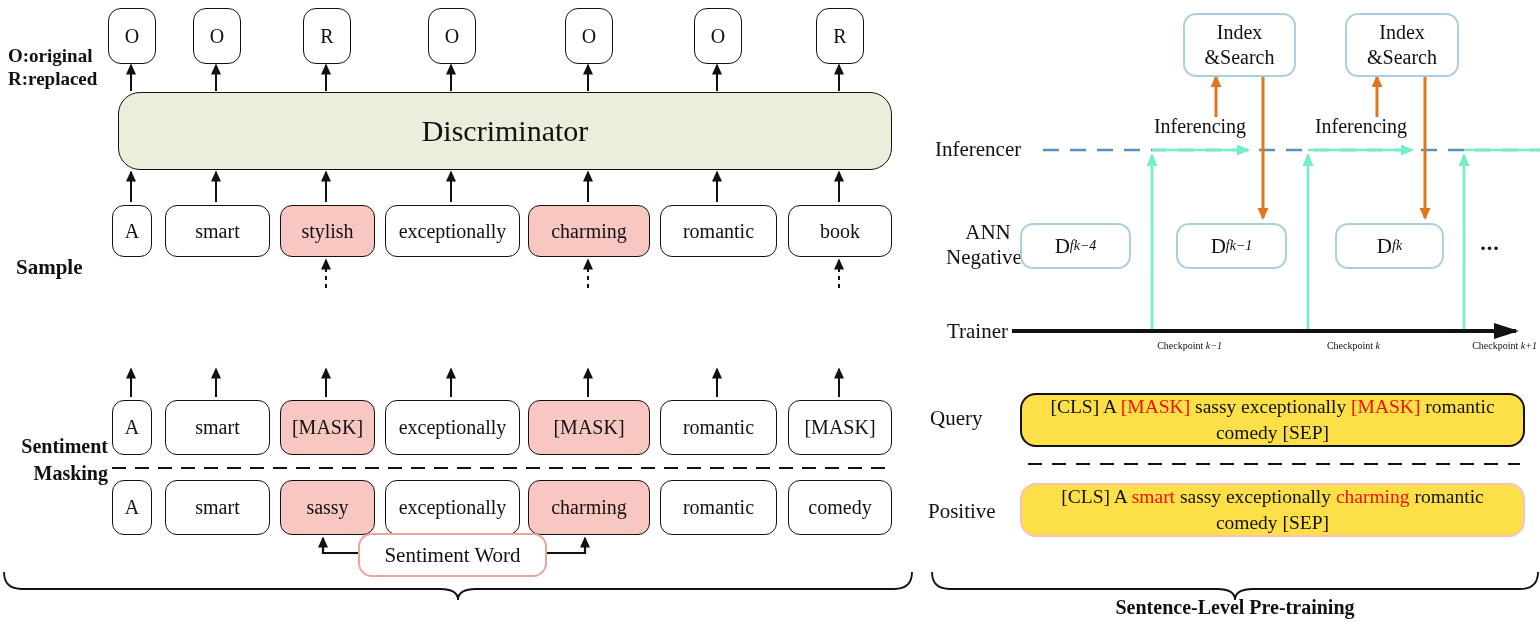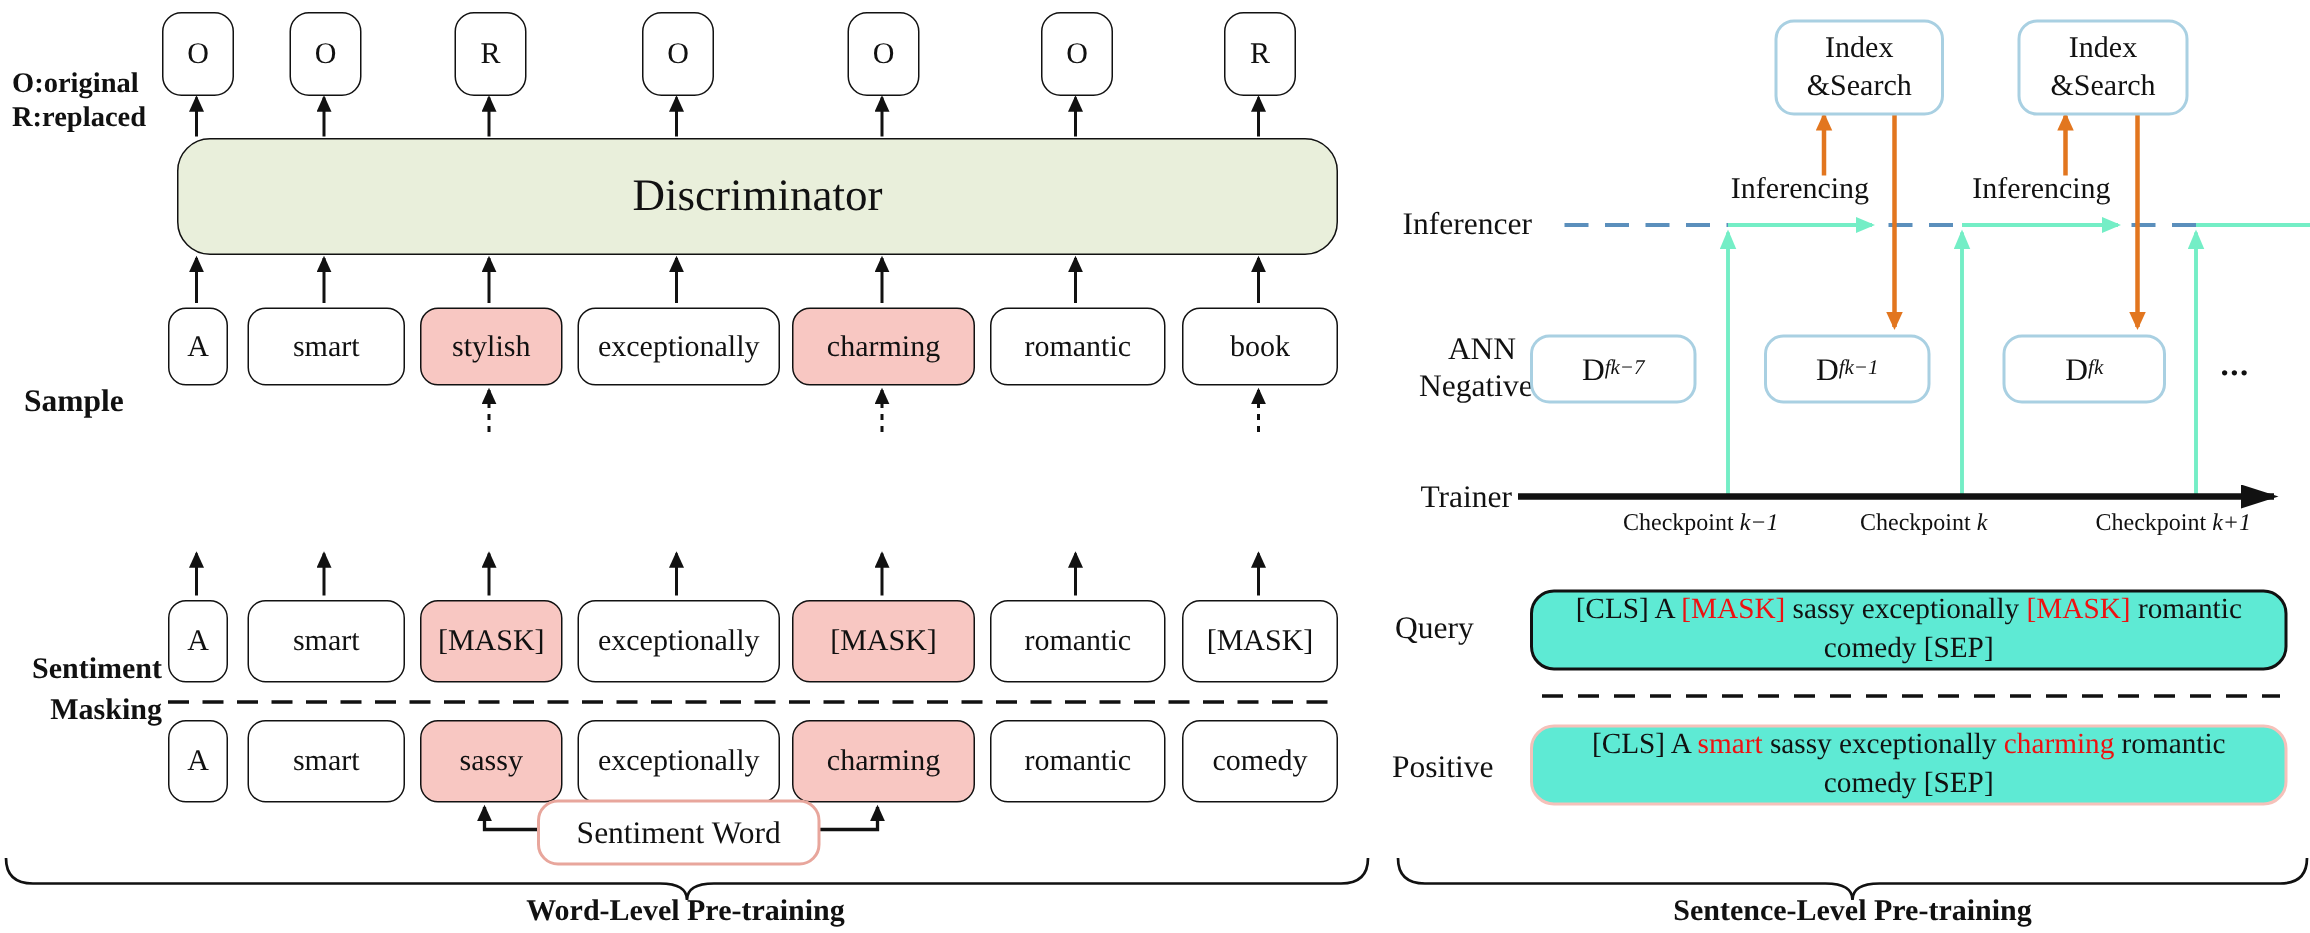--- a/index.html
+++ b/index.html
@@ -38,29 +38,29 @@
     font-size:20px;line-height:25px;text-align:center;
   }
   .dbox{
     position:absolute;z-index:2;background:#fff;border:2px solid #a9d0e2;border-radius:13px;
     display:flex;align-items:center;justify-content:center;font-size:21px;
   }
   .dbox sub{font-size:14px;font-style:italic;line-height:0;}
   .rlabel{position:absolute;z-index:2;font-size:21px;}
   .blabel{position:absolute;z-index:2;font-size:21px;font-weight:400;}
   .seqbox{
-    position:absolute;z-index:2;left:1020px;width:505px;height:54px;background:#5eead4;
+    position:absolute;z-index:2;left:1020px;width:505px;height:54px;background:#fde047;
     border:2px solid #111;border-radius:16px;
     display:flex;align-items:center;justify-content:center;text-align:center;
     font-size:19.5px;line-height:26px;padding:0 8px;box-sizing:border-box;
   }
   .seqbox.pinkborder{border-color:#f5c1ba;}
   .red{color:#ee1111;}
   .ellip{position:absolute;z-index:2;font-weight:700;font-size:22px;letter-spacing:1px;}
-  .ck{position:absolute;z-index:2;font-size:16px;text-align:left;white-space:nowrap;}
+  .ck{position:absolute;z-index:2;font-size:10px;text-align:right;white-space:nowrap;}
   .ck i{font-family:"Liberation Serif",serif;}
   .annlabel{position:absolute;z-index:2;font-size:21px;line-height:25px;text-align:center;}
 </style>
 </head>
 <body>
 
 <div id="canvas">
 
   <svg id="overlay" width="1540" height="622" viewBox="0 0 1540 622">
     <defs>
@@ -193,21 +193,20 @@
   <div class="tok" style="left:112px;top:480px;width:38px;height:53px;">A</div>
   <div class="tok" style="left:165px;top:480px;width:103px;height:53px;">smart</div>
   <div class="tok pink" style="left:280px;top:480px;width:93px;height:53px;">sassy</div>
   <div class="tok" style="left:385px;top:480px;width:133px;height:53px;">exceptionally</div>
   <div class="tok pink" style="left:528px;top:480px;width:120px;height:53px;">charming</div>
   <div class="tok" style="left:660px;top:480px;width:115px;height:53px;">romantic</div>
   <div class="tok" style="left:788px;top:480px;width:102px;height:53px;">comedy</div>
 
   <div class="sentword" style="left:358px;top:533px;width:185px;height:40px;">Sentiment Word</div>
 
-  <div class="caption" style="left:257px;top:596px;width:400px;">Word-Level Pre-training</div>
 
   <div class="idx" style="left:1183px;top:13px;width:109px;height:60px;">
     <div>Index</div>
     <div>&amp;Search</div>
   </div>
   <div class="idx" style="left:1345px;top:13px;width:110px;height:60px;">
     <div>Index</div>
     <div>&amp;Search</div>
   </div>
 
@@ -216,21 +215,21 @@
 
   <div class="blabel" style="left:935px;top:137px;width:103px;text-align:left;">Inferencer</div>
 
   <div class="annlabel" style="left:943px;top:220px;width:90px;">
     <div>ANN</div>
     <div>Negatives</div>
   </div>
 
   <div class="dbox" style="left:1020px;top:223px;width:107px;height:42px;">
     <span>D</span>
-      <sub><span>fk−7</span></sub>
+      <sub><span>fk−4</span></sub>
   </div>
   <div class="dbox" style="left:1176px;top:223px;width:107px;height:42px;">
     <span>D</span>
       <sub><span>fk−1</span></sub>
   </div>
   <div class="dbox" style="left:1335px;top:223px;width:105px;height:42px;">
     <span>D</span>
       <sub><span>fk</span></sub>
   </div>
   <div class="ellip" style="left:1468px;top:230px;width:44px;text-align:center;">...</div>

